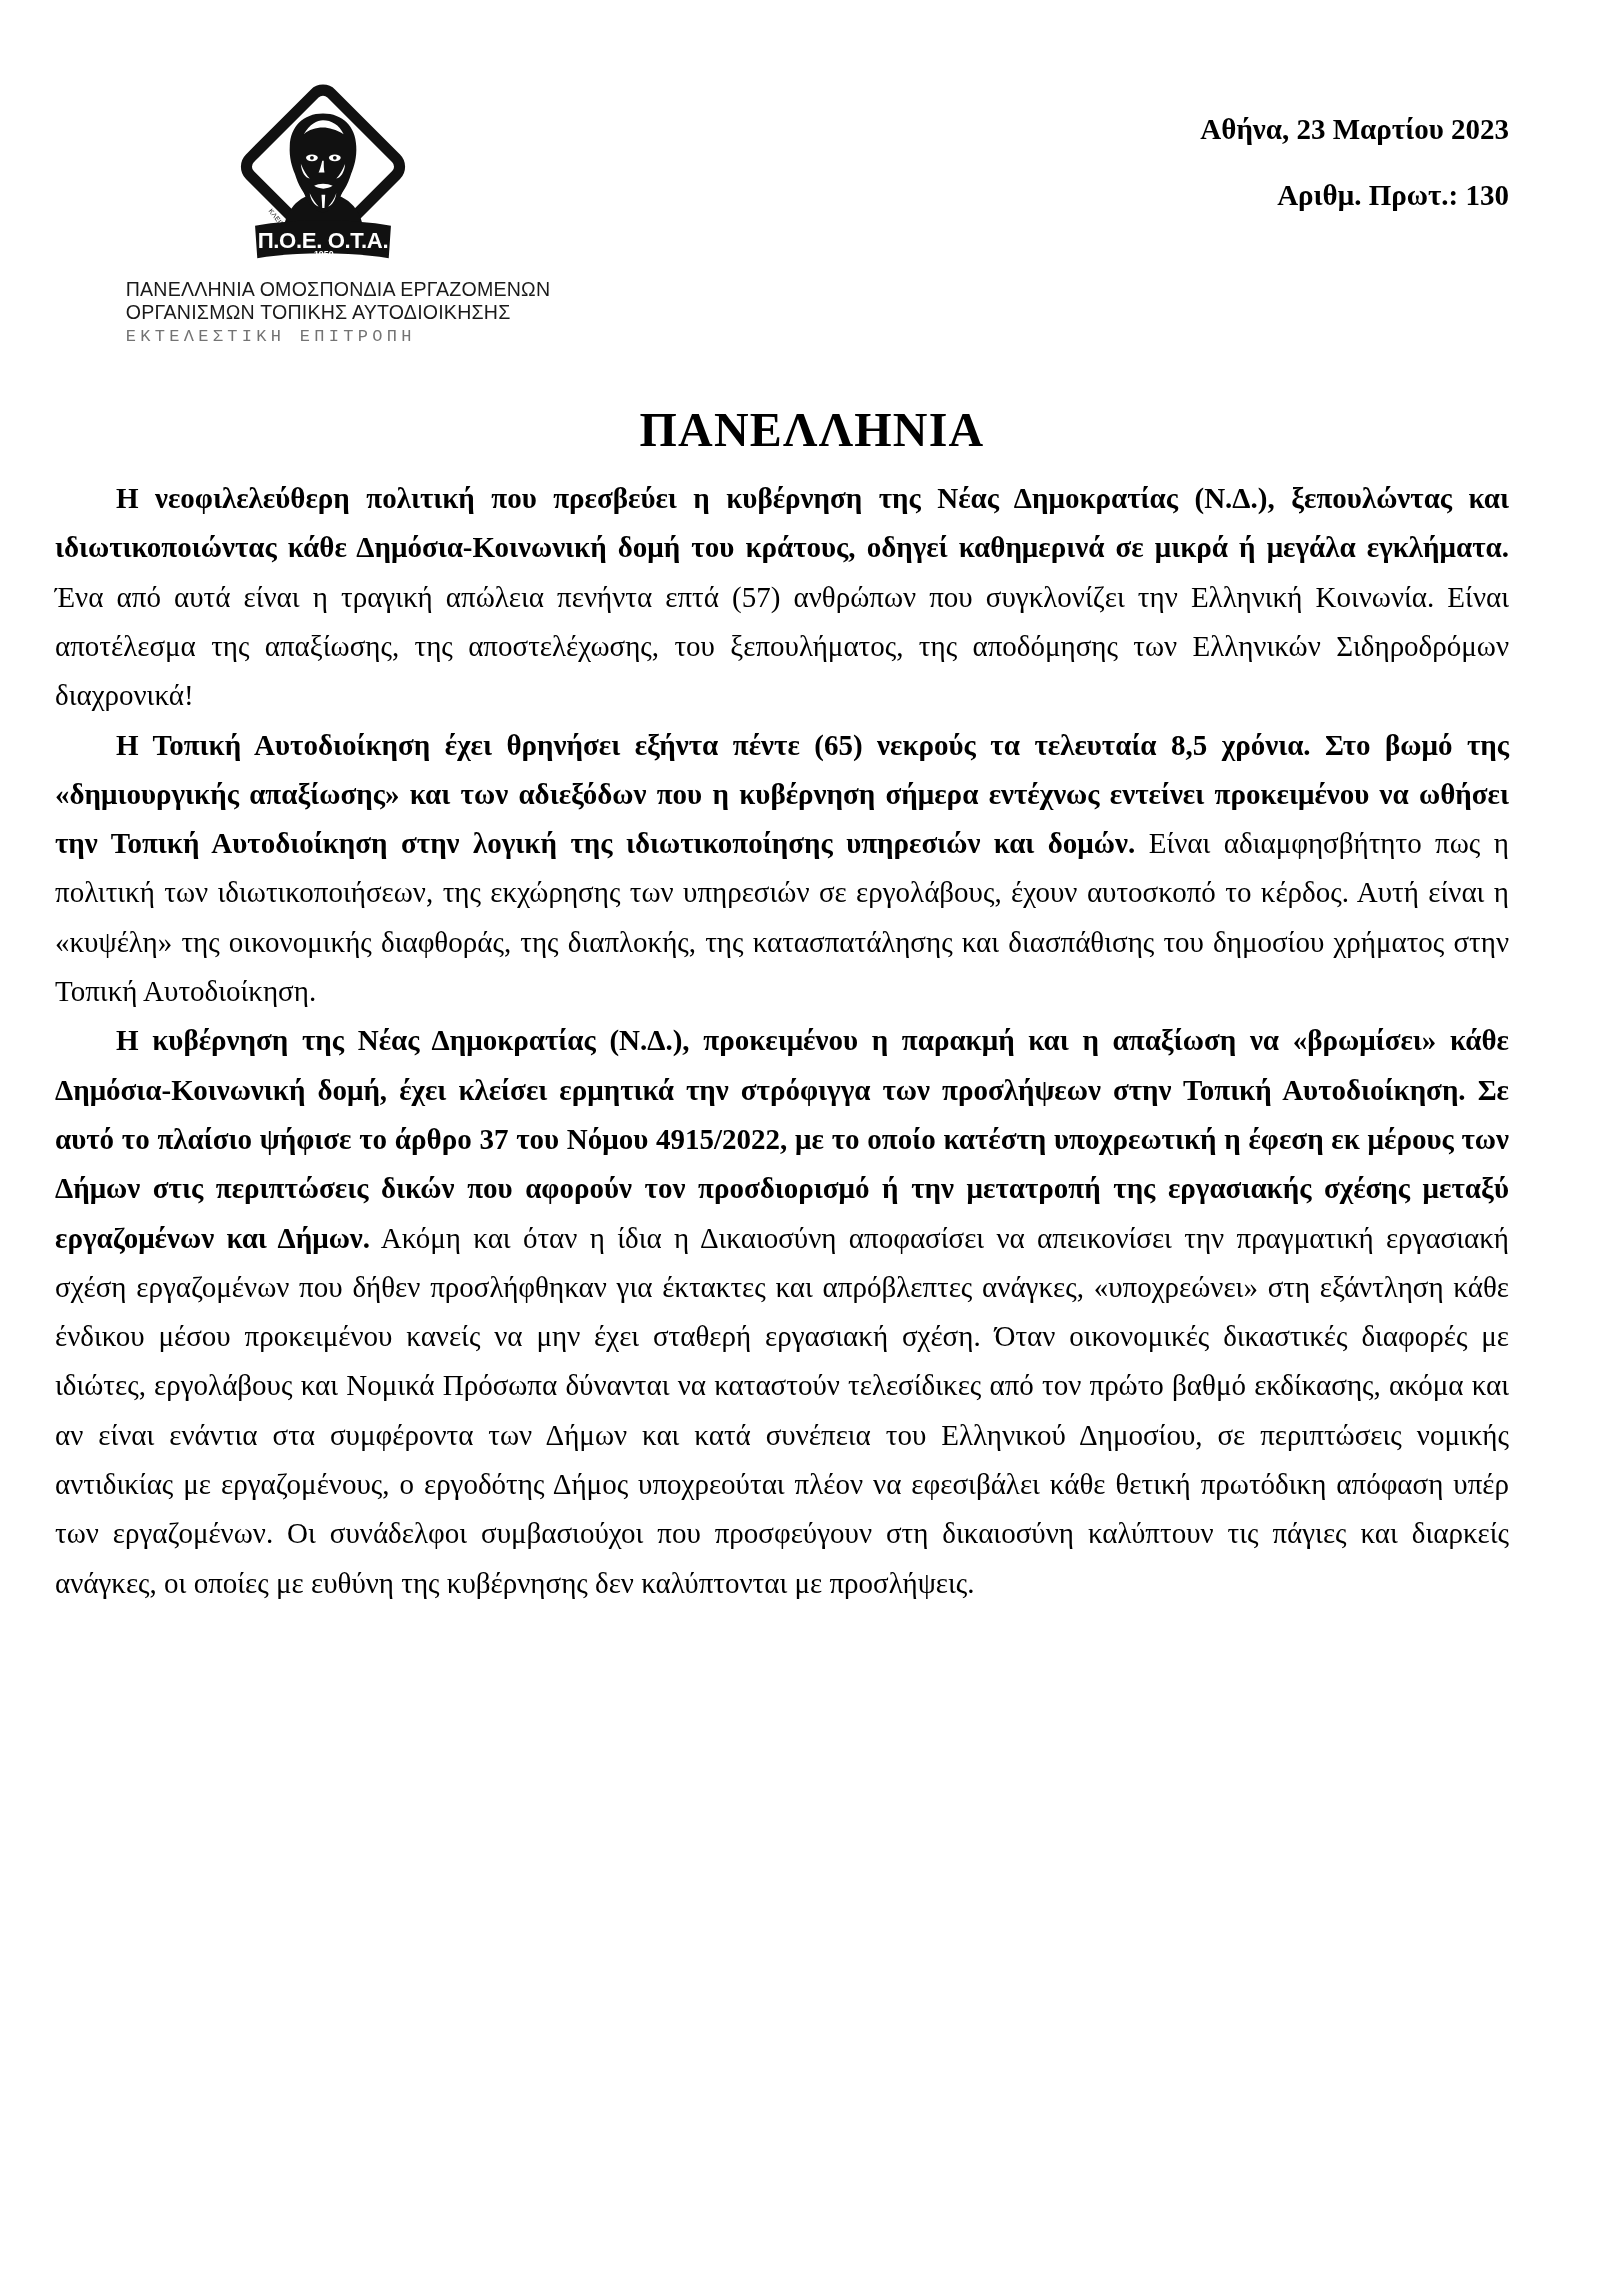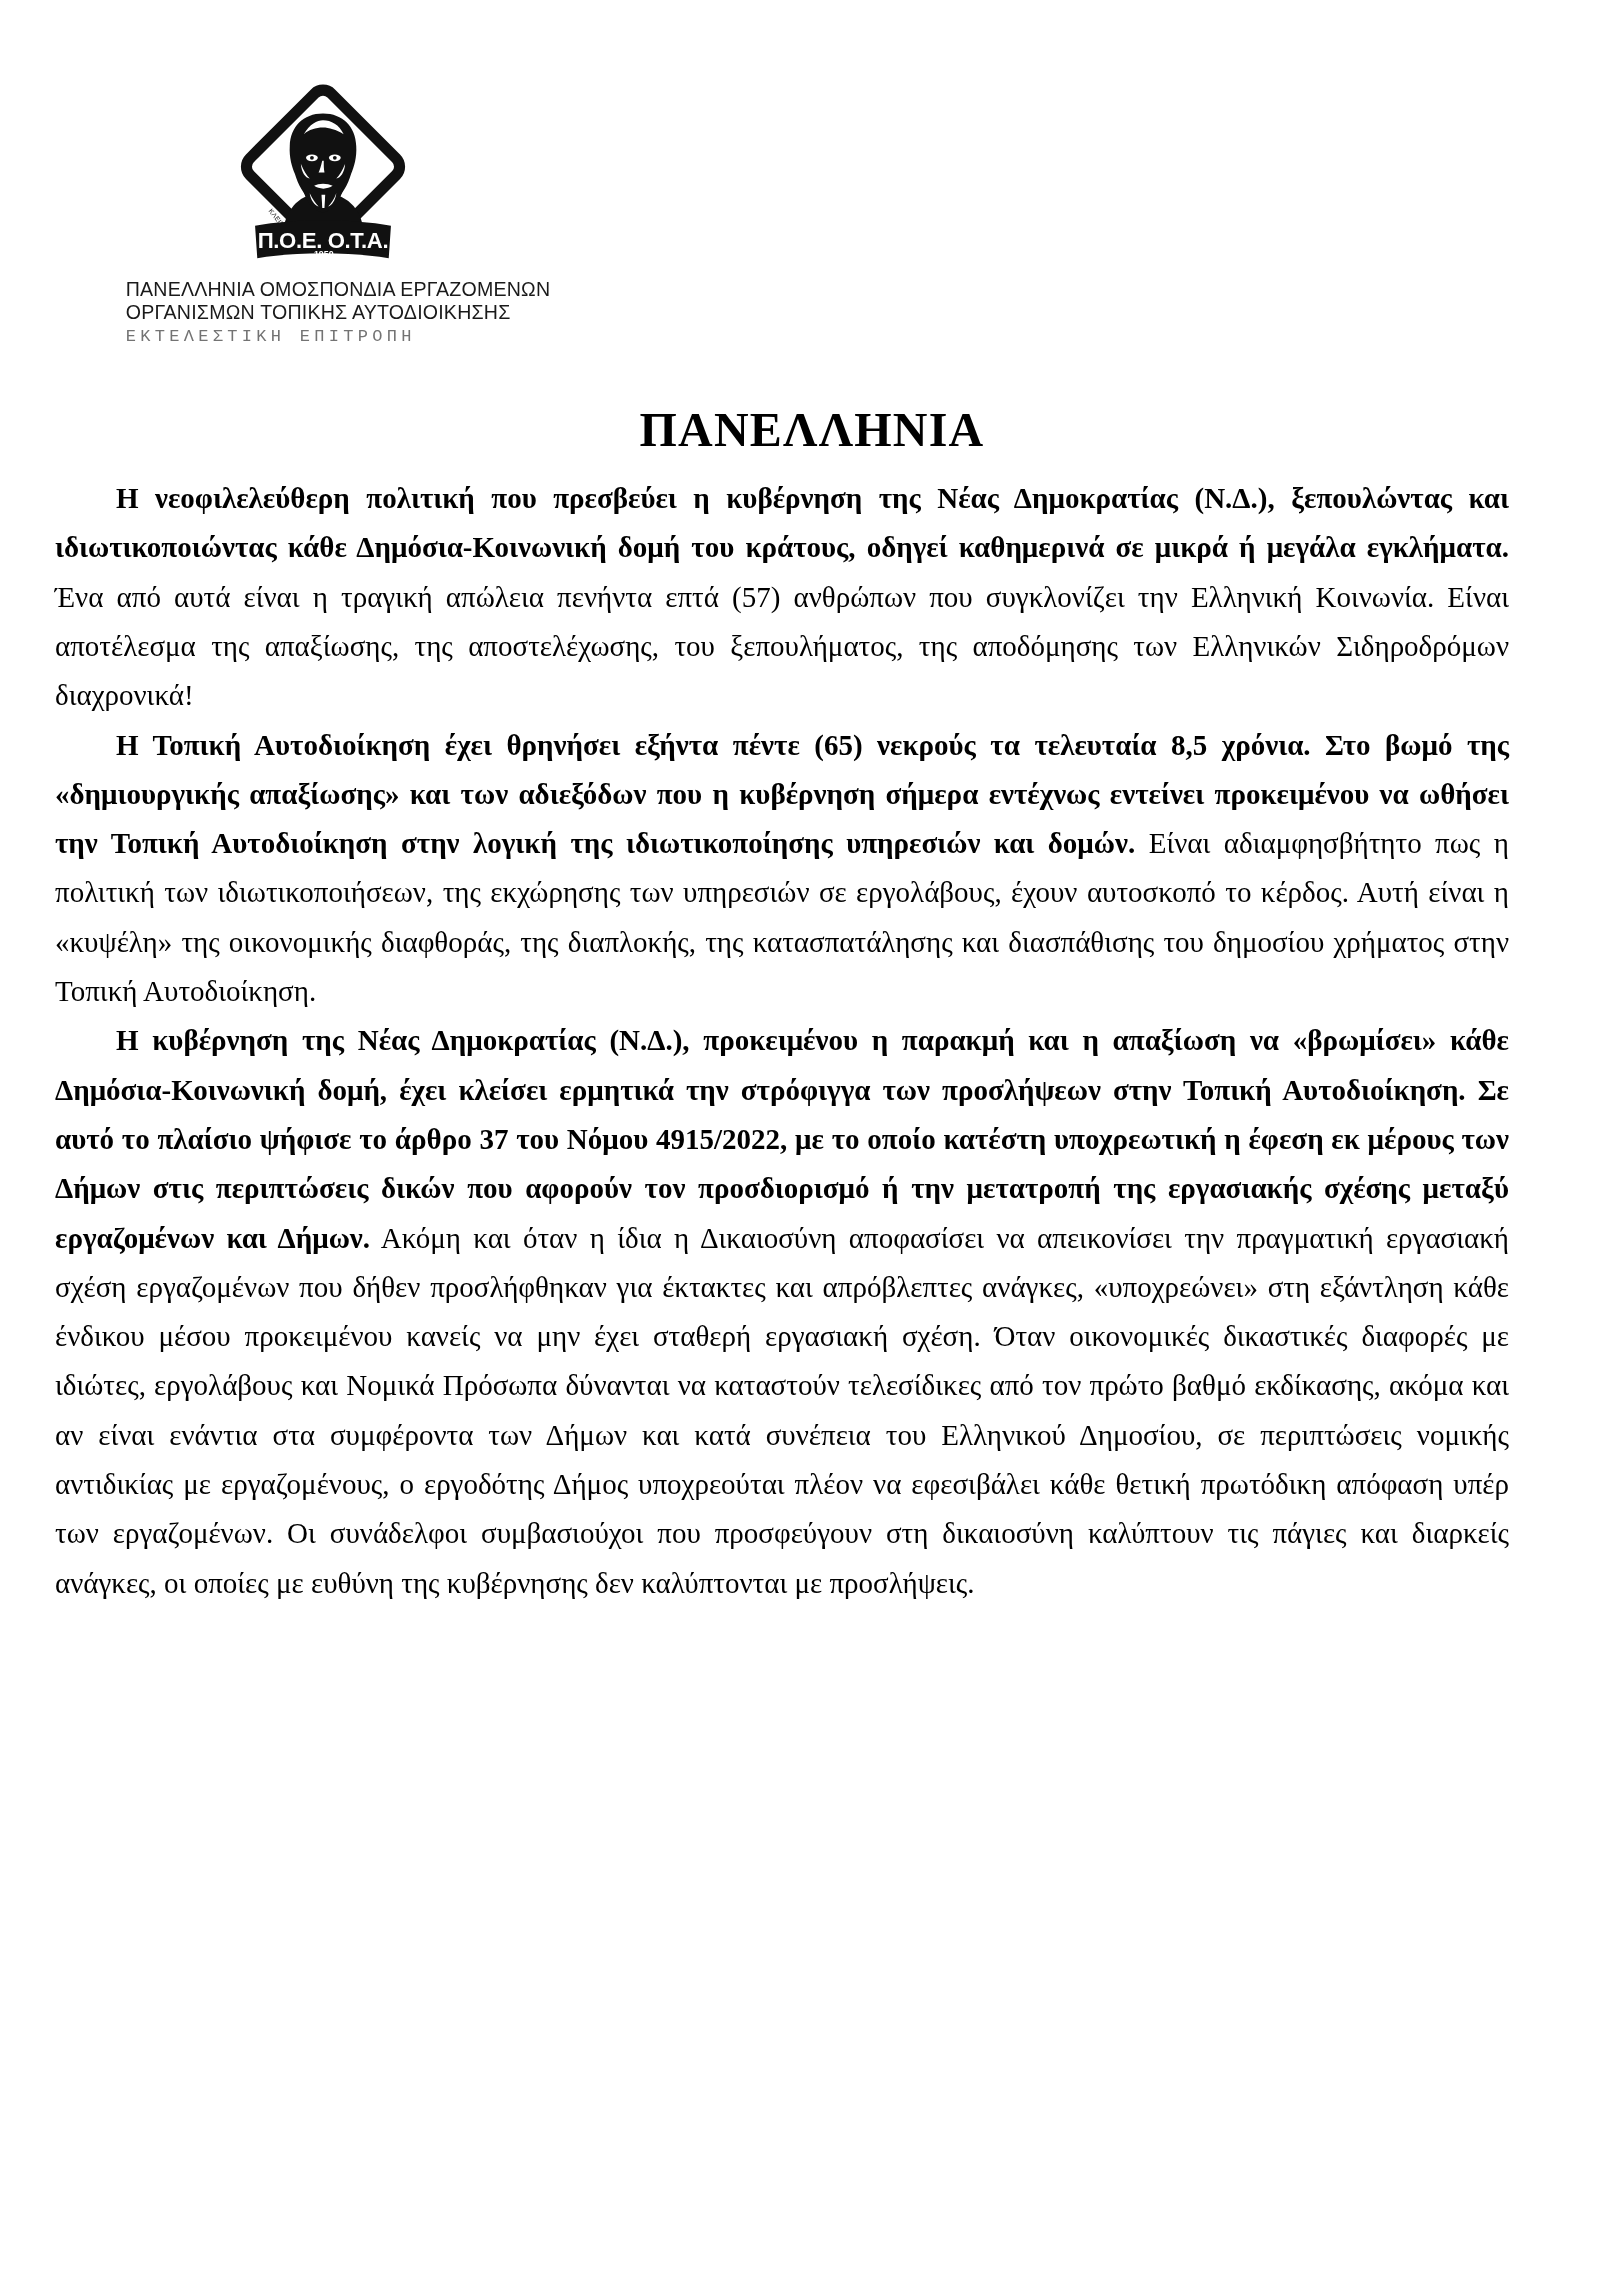--- a/index.html
+++ b/index.html
@@ -185,20 +185,22 @@
       </div>
 
       <div class="logo-caption">
         <div class="l1">ΠΑΝΕΛΛΗΝΙΑ ΟΜΟΣΠΟΝΔΙΑ ΕΡΓΑΖΟΜΕΝΩΝ</div>
         <div class="l2">ΟΡΓΑΝΙΣΜΩΝ ΤΟΠΙΚΗΣ ΑΥΤΟΔΙΟΙΚΗΣΗΣ</div>
         <div class="l3">ΕΚΤΕΛΕΣΤΙΚΗ ΕΠΙΤΡΟΠΗ</div>
       </div>
     </div>
 
     <div class="doc-meta">
+      <div class="date">Αθήνα, 23 Μαρτίου 2023</div>
+      <div class="protocol">Αριθμ. Πρωτ.: 130</div>
     </div>
   </div>
 
   <div class="doc-title">ΠΑΝΕΛΛΗΝΙΑ</div>
 
   <div class="body-text">
 
     <p><b>Η νεοφιλελεύθερη πολιτική που πρεσβεύει η κυβέρνηση της Νέας Δημοκρατίας (Ν.Δ.), ξεπουλώντας και ιδιωτικοποιώντας κάθε Δημόσια-Κοινωνική δομή του κράτους, οδηγεί καθημερινά σε μικρά ή μεγάλα εγκλήματα.</b><span class="reg"> Ένα από αυτά είναι η τραγική απώλεια πενήντα επτά (57) ανθρώπων που συγκλονίζει την Ελληνική Κοινωνία. Είναι αποτέλεσμα της απαξίωσης, της αποστελέχωσης, του ξεπουλήματος, της αποδόμησης των Ελληνικών Σιδηροδρόμων διαχρονικά!</span></p>
 
     <p><b>Η Τοπική Αυτοδιοίκηση έχει θρηνήσει εξήντα πέντε (65) νεκρούς τα τελευταία 8,5 χρόνια. Στο βωμό της «δημιουργικής απαξίωσης» και των αδιεξόδων που η κυβέρνηση σήμερα εντέχνως εντείνει προκειμένου να ωθήσει την Τοπική Αυτοδιοίκηση στην λογική της ιδιωτικοποίησης υπηρεσιών και δομών.</b><span class="reg"> Είναι αδιαμφησβήτητο πως η πολιτική των ιδιωτικοποιήσεων, της εκχώρησης των υπηρεσιών σε εργολάβους, έχουν αυτοσκοπό το κέρδος. Αυτή είναι η «κυψέλη» της οικονομικής διαφθοράς, της διαπλοκής, της κατασπατάλησης και διασπάθισης του δημοσίου χρήματος στην Τοπική Αυτοδιοίκηση.</span></p>

